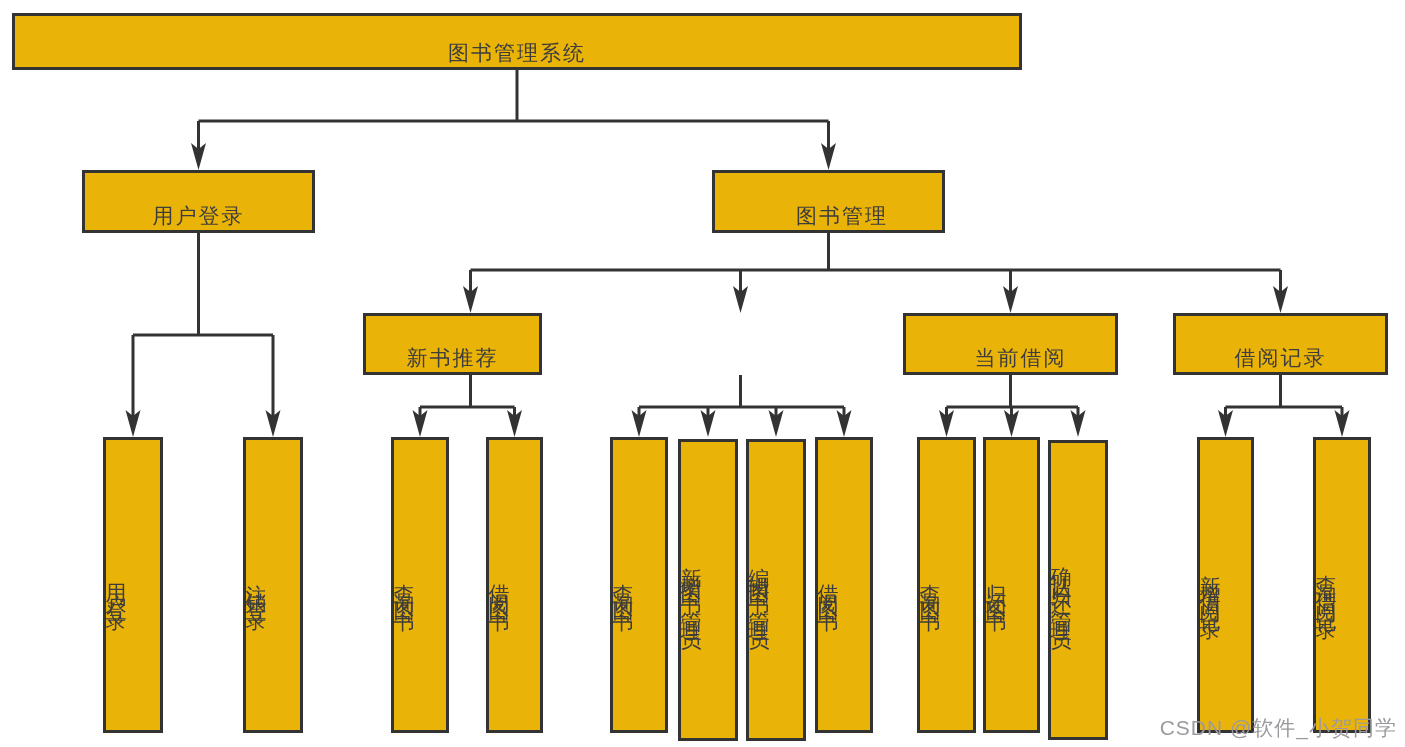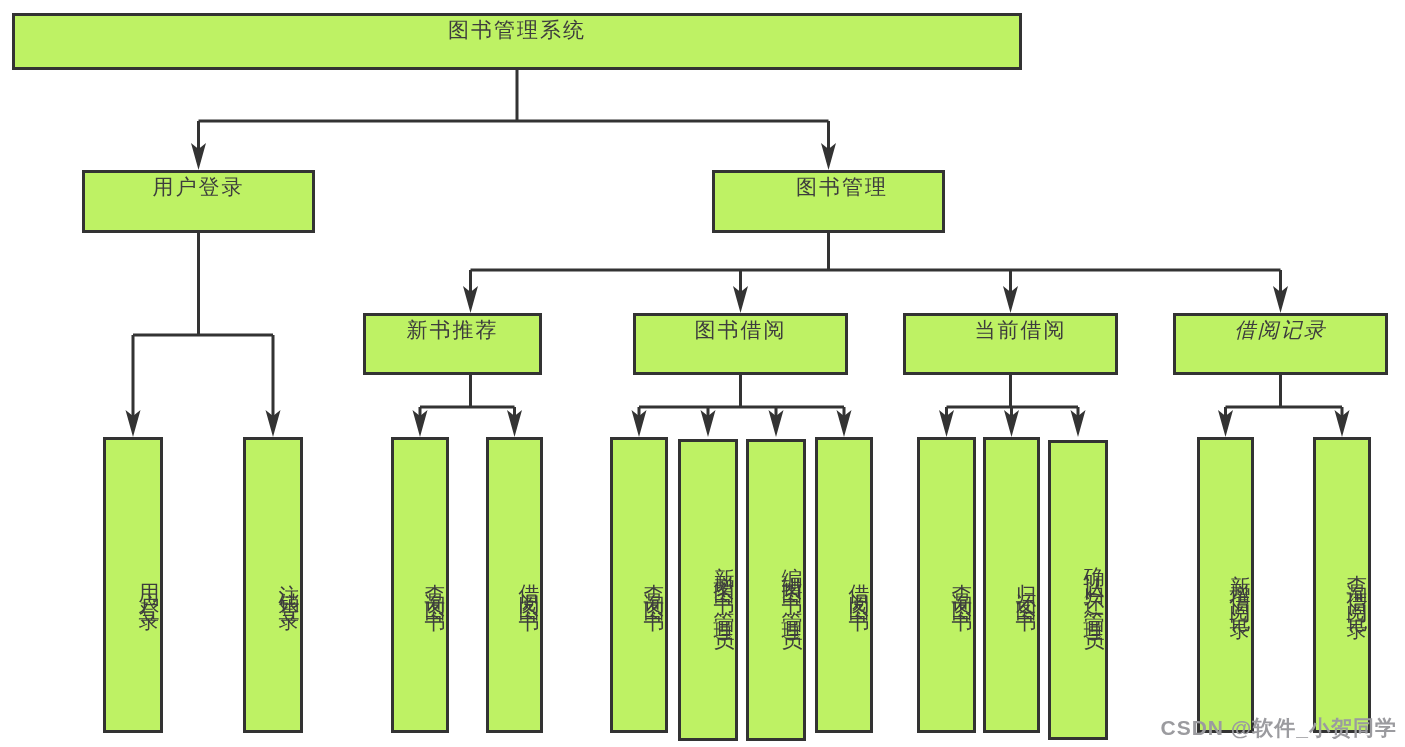--- a/index.html
+++ b/index.html
@@ -7,23 +7,23 @@
     position:relative;
     width:1405px;height:747px;
     background:#ffffff;
     font-family:"Liberation Sans","DejaVu Sans",sans-serif;
     overflow:hidden;
   }
   .box{
     position:absolute;
     box-sizing:border-box;
     border:3px solid #333333;
-    background:#bef264;
+    background:#eab308;
     display:flex;
-    align-items:flex-start;
+    align-items:flex-end;
     justify-content:center;
     color:#3d3d3d;
   }
   .hbox{
     font-size:21px;
     letter-spacing:2px;
     white-space:nowrap;
   }
   .vbox{
     writing-mode:vertical-rl;
@@ -41,21 +41,20 @@
   .wires path{stroke:#333333;stroke-width:3;fill:none;}
   .wires path.arrow{stroke:none;fill:#333333;}
   .watermark{
     position:absolute;
     right:8px;bottom:5px;
     color:#9b9b9f;
     font-size:21px;
     letter-spacing:1px;
     z-index:6;
     white-space:nowrap;
-    font-weight:bold;
   }
 </style>
 </head>
 <body>
 
 <div class="canvas">
 
   <svg class="wires" id="wires" viewBox="0 0 1405 747" xmlns="http://www.w3.org/2000/svg">
 
     <path d="M517 70 V121 M198.5 121 H828.5 M198.5 121 V150 M828.5 121 V150"></path>
@@ -99,27 +98,24 @@
   <div class="box hbox" style="left:82px;top:170px;width:233px;height:63px;">
     <span>用户登录</span>
   </div>
   <div class="box hbox" style="left:712px;top:170px;width:233px;height:63px;padding-left:27px;">
     <span>图书管理</span>
   </div>
 
   <div class="box hbox" style="left:363px;top:313px;width:179px;height:62px;">
     <span>新书推荐</span>
   </div>
-  <div class="box hbox" style="left:633px;top:313px;width:215px;height:62px;">
-    <span>图书借阅</span>
-  </div>
   <div class="box hbox" style="left:903px;top:313px;width:215px;height:62px;padding-left:20px;">
     <span>当前借阅</span>
   </div>
-  <div class="box hbox" style="left:1173px;top:313px;width:215px;height:62px;font-style:italic;">
+  <div class="box hbox" style="left:1173px;top:313px;width:215px;height:62px;">
     <span>借阅记录</span>
   </div>
 
   <div class="box vbox" style="left:103px;top:437px;width:60px;height:296px;">
     <span>用户登录</span>
   </div>
   <div class="box vbox" style="left:243px;top:437px;width:60px;height:296px;">
     <span>注销登录</span>
   </div>
 

